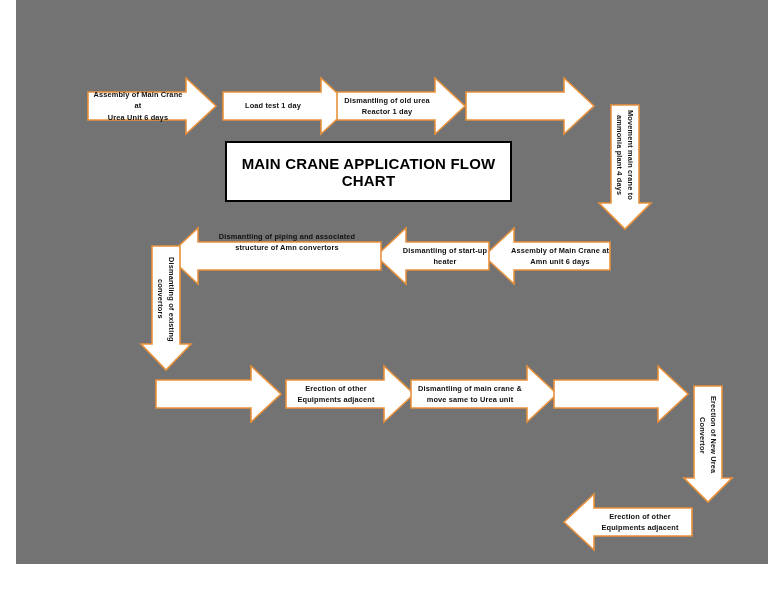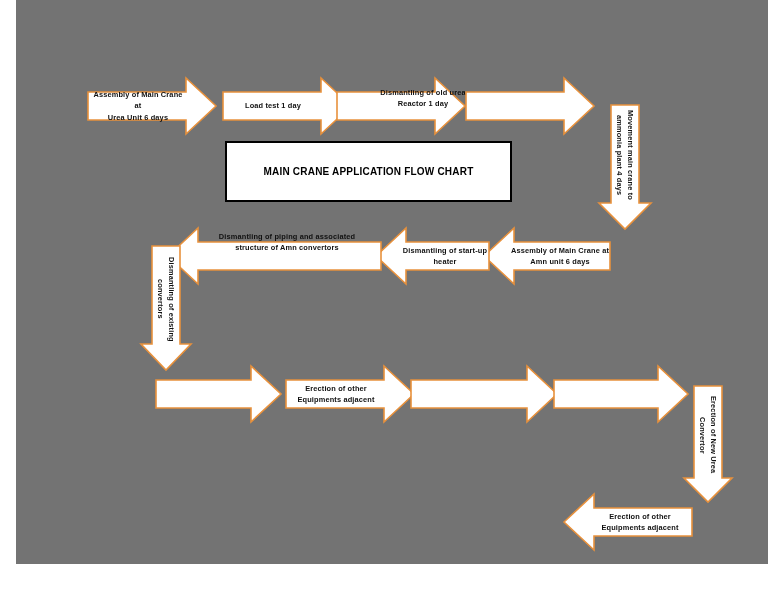--- a/index.html
+++ b/index.html
@@ -57,21 +57,21 @@
     width: 283px;
     height: 57px;
     border: 2.5px solid #000000;
     background: #ffffff;
     display: flex;
     align-items: center;
     justify-content: center;
   }
   #title-box .title-text {
     font-family: "Liberation Sans", sans-serif;
-    font-size: 10px;
+    font-size: 15px;
     font-weight: bold;
     color: #000000;
     letter-spacing: 0.2px;
     text-align: center;
   }
 </style>
 </head>
 <body>
 
 <div id="canvas">
@@ -89,21 +89,21 @@
       <polygon points="0,14 98,14 98,0 128,28 98,56 98,42 0,42"></polygon>
     </svg>
   </div>
   <div class="arrow-label" style="left:209px; top:78px; width:96px; height:56px;text-align:center;">Load test 1 day</div>
 
   <div class="arrow" style="left:321px; top:78px;">
     <svg width="128" height="56" viewBox="0 0 128 56">
       <polygon points="0,14 98,14 98,0 128,28 98,56 98,42 0,42"></polygon>
     </svg>
   </div>
-  <div class="arrow-label" style="left:323px; top:70px; width:96px; height:56px;padding-left:36px;">Dismantling of old urea
+  <div class="arrow-label" style="left:323px; top:78px; width:96px; height:56px;">Dismantling of old urea
 Reactor 1 day</div>
 
   <div class="arrow" style="left:450px; top:78px;">
     <svg width="128" height="56" viewBox="0 0 128 56">
       <polygon points="0,14 98,14 98,0 128,28 98,56 98,42 0,42"></polygon>
     </svg>
   </div>
 
   <div class="arrow" style="left:583px; top:105px;">
     <svg width="52" height="124" viewBox="0 0 52 124">
@@ -161,20 +161,22 @@
     </svg>
   </div>
   <div class="arrow-label" style="left:272px; top:366px; width:96px; height:56px;">Erection of other
 Equipments adjacent</div>
 
   <div class="arrow" style="left:395px; top:366px;">
     <svg width="146" height="56" viewBox="0 0 146 56">
       <polygon points="0,14 116,14 116,0 146,28 116,56 116,42 0,42"></polygon>
     </svg>
   </div>
+  <div class="arrow-label" style="left:397px; top:366px; width:114px; height:56px;">Dismantling of main crane &amp;
+move same to Urea unit</div>
 
   <div class="arrow" style="left:538px; top:366px;">
     <svg width="134" height="56" viewBox="0 0 134 56">
       <polygon points="0,14 104,14 104,0 134,28 104,56 104,42 0,42"></polygon>
     </svg>
   </div>
 
   <div class="arrow" style="left:668px; top:386px;">
     <svg width="48" height="116" viewBox="0 0 48 116">
       <polygon points="10,0 38,0 38,92 48,92 24,116 0,92 10,92"></polygon>

